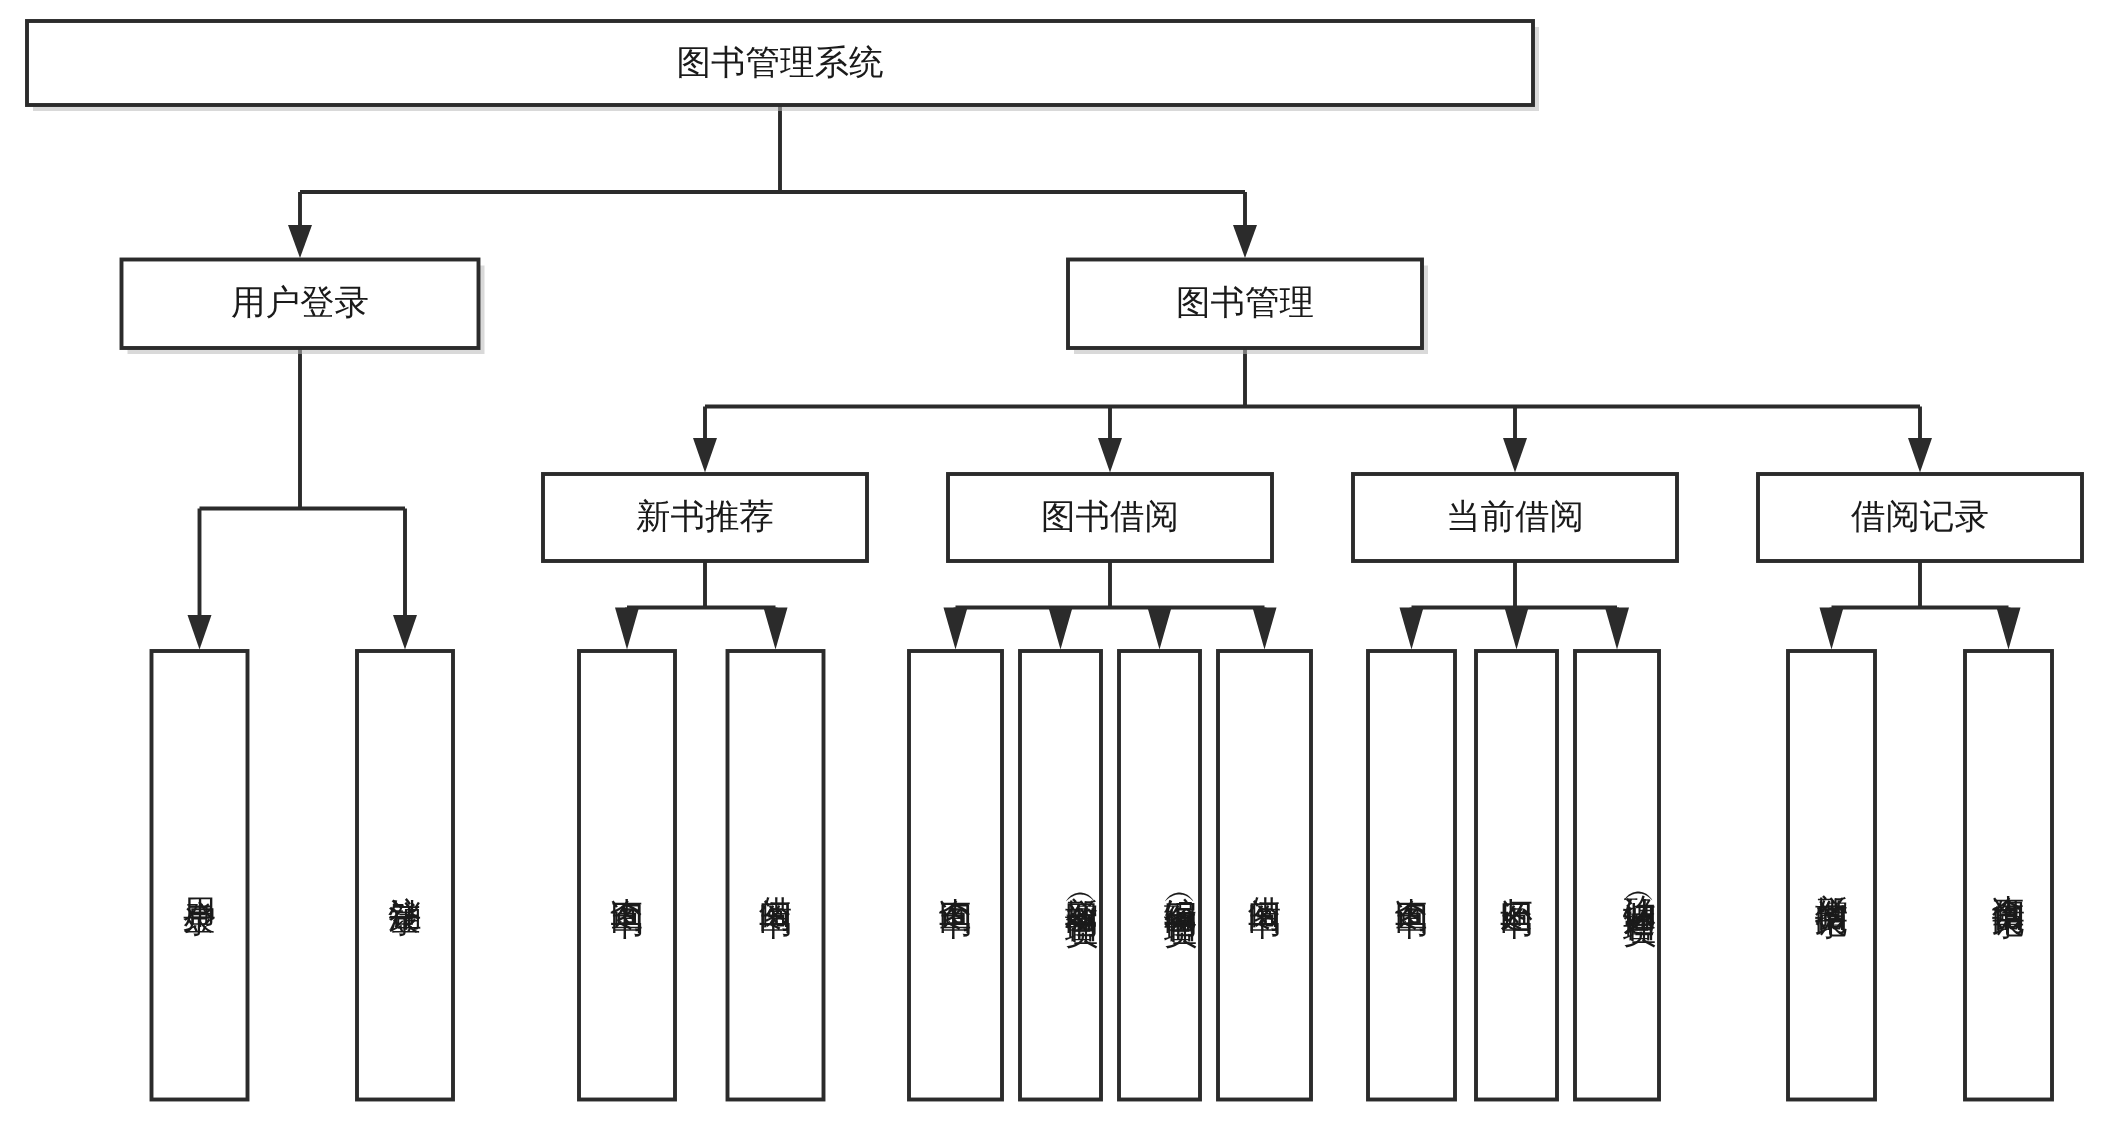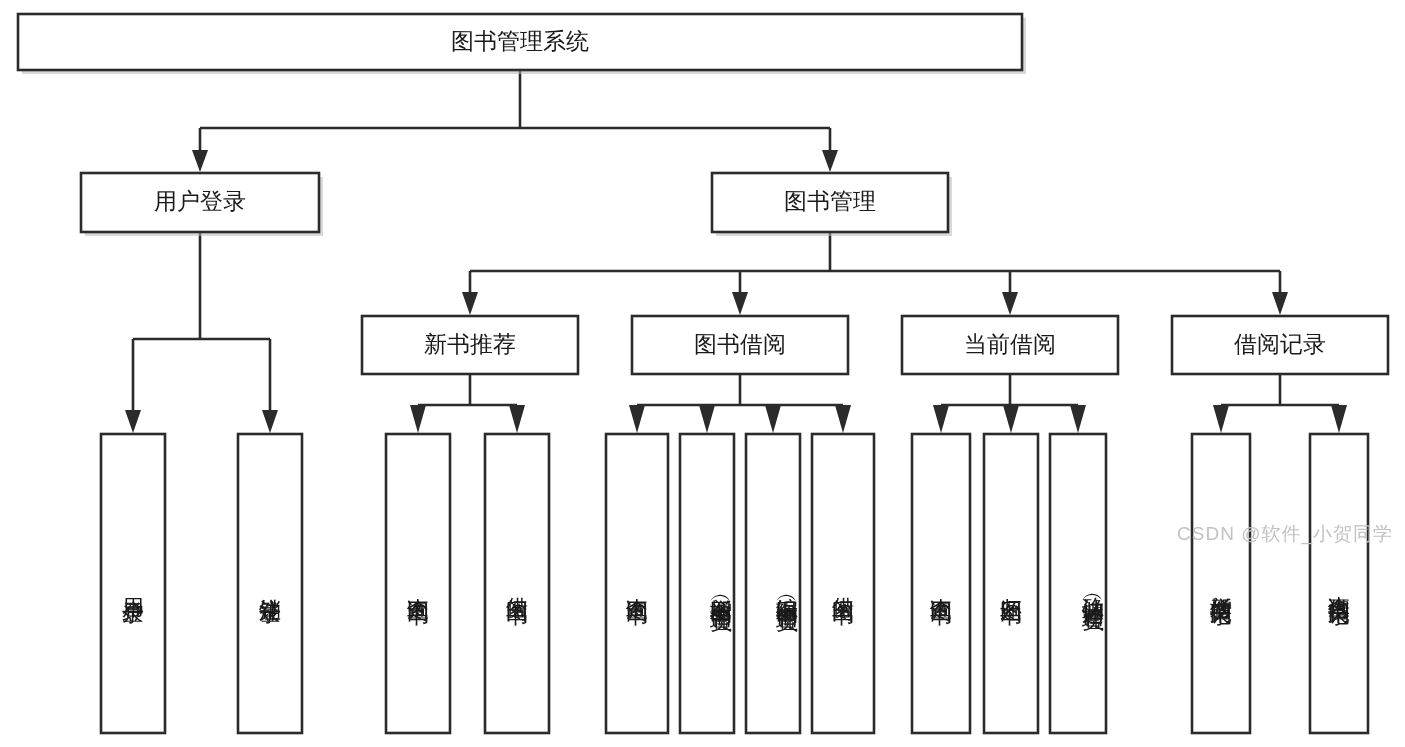--- a/index.html
+++ b/index.html
@@ -198,15 +198,14 @@
   <div class="node-label-v" style="left:606px; top:434px; width:62px; height:299px;">查询图书</div>
   <div class="node-label-v" style="left:680px; top:434px; width:54px; height:299px; align-items:flex-start; padding-top:10px; box-sizing:border-box;">新增图书（管理员）</div>
   <div class="node-label-v" style="left:746px; top:434px; width:54px; height:299px; align-items:flex-start; padding-top:10px; box-sizing:border-box;">编辑图书（管理员）</div>
   <div class="node-label-v" style="left:812px; top:434px; width:62px; height:299px;">借阅图书</div>
   <div class="node-label-v" style="left:912px; top:434px; width:58px; height:299px;">查询图书</div>
   <div class="node-label-v" style="left:984px; top:434px; width:54px; height:299px;">归还图书</div>
   <div class="node-label-v" style="left:1050px; top:434px; width:56px; height:299px; align-items:flex-start; padding-top:8px; box-sizing:border-box;">确认归还（管理员）</div>
   <div class="node-label-v" style="left:1192px; top:434px; width:58px; height:299px;">新增借阅记录</div>
   <div class="node-label-v" style="left:1310px; top:434px; width:58px; height:299px;">查询借阅记录</div>
 
-  <div class="watermark">CSDN @软件_小贺同学</div>
 
 </div>
 
 </body></html>

